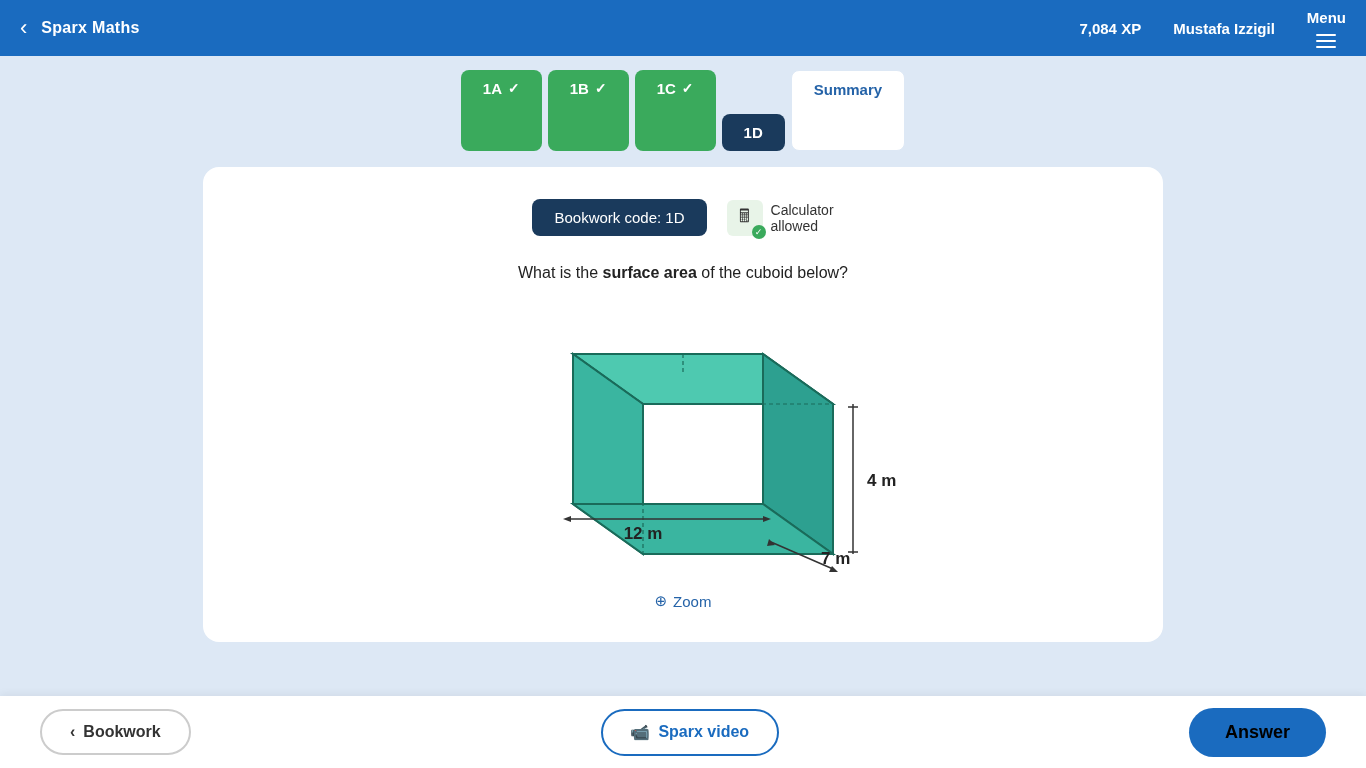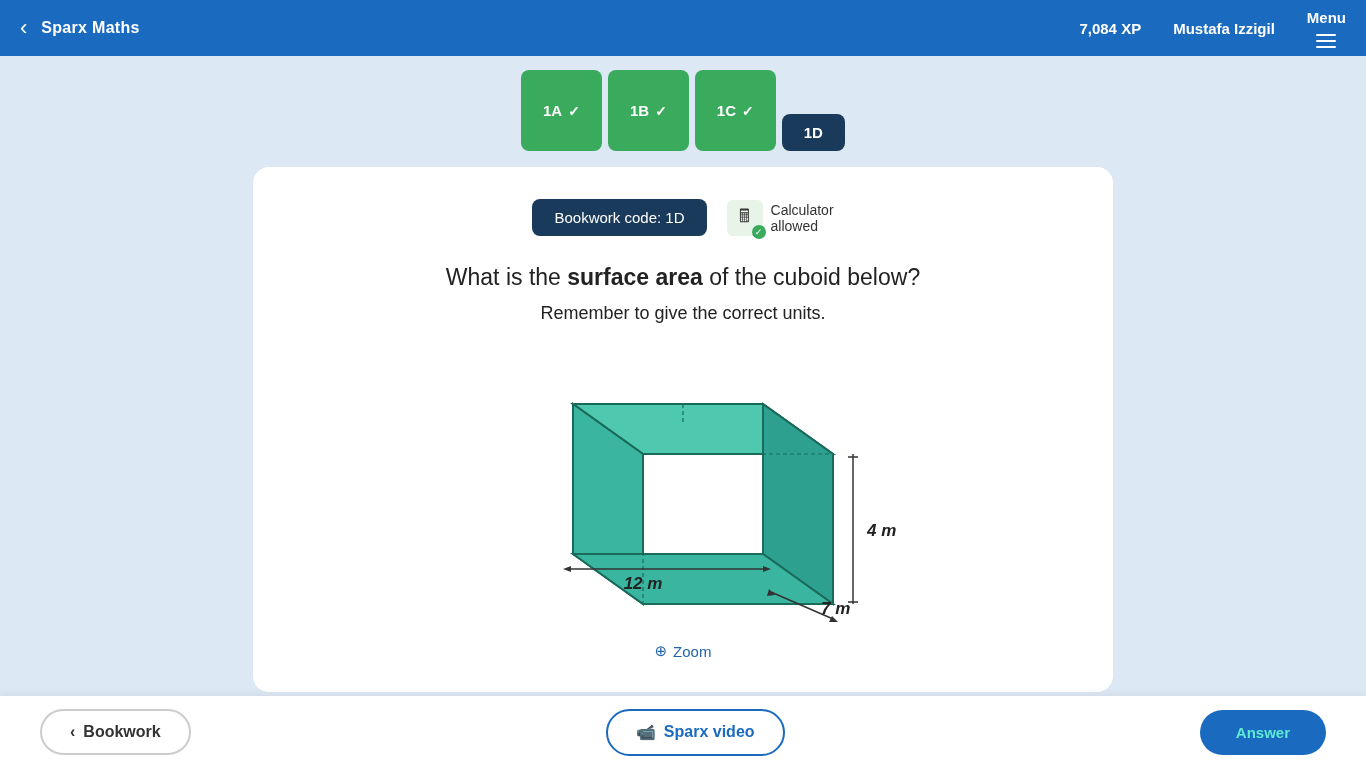--- a/index.html
+++ b/index.html
@@ -76,21 +76,21 @@
       gap: 6px;
       padding: 14px 0 0 0;
     }
     .tab {
       padding: 10px 22px;
       border-radius: 8px;
       font-size: 15px;
       font-weight: 600;
       cursor: pointer;
       display: flex;
-      align-items: center;
+      align-items: flex-start;
       gap: 6px;
     }
     .tab-completed {
       background: #3aaa5c;
       color: white;
     }
     .tab-active {
       background: #1a3a5c;
       color: white;
       margin-top: 44px;
@@ -102,21 +102,21 @@
     }
     .tab-check {
       font-size: 14px;
     }
 
     
     .main-card {
       background: white;
       border-radius: 16px;
       margin: 16px auto 0 auto;
-      width: 860px;
+      width: 960px;
       padding: 32px 60px 32px 60px;
       position: relative;
     }
 
     
     .info-row {
       display: flex;
       align-items: center;
       justify-content: center;
       gap: 20px;
@@ -159,42 +159,41 @@
       height: 14px;
       font-size: 9px;
       display: flex;
       align-items: center;
       justify-content: center;
     }
 
     
     .question-text {
       text-align: center;
-      font-size: 23px;
+      font-size: 16px;
       color: #222;
       margin-bottom: 12px;
     }
     .question-text strong {
       font-weight: 800;
     }
     .question-subtext {
       text-align: center;
       font-size: 18px;
       color: #222;
       margin-bottom: 20px;
     }
 
     
     .diagram-container {
       display: flex;
       justify-content: center;
       align-items: center;
       margin-bottom: 8px;
       position: relative;
-      font-style: italic;
     }
     .diagram-svg-wrap {
       position: relative;
       width: 460px;
       height: 290px;
     }
 
     
     .not-drawn {
       text-align: right;
@@ -251,25 +250,25 @@
       border-radius: 30px;
       font-size: 16px;
       font-weight: 700;
       cursor: pointer;
       display: flex;
       align-items: center;
       gap: 8px;
     }
     .btn-answer {
       background: #1a6bbf;
-      color: #5eead4;
+      color: #000000;
       border: none;
       padding: 14px 36px;
       border-radius: 30px;
-      font-size: 15px;
+      font-size: 18px;
       font-weight: 700;
       cursor: pointer;
     }
   </style>
 </head>
 <body>
 
 <div class="header">
   <span class="header-back">‹</span>
   <span class="header-logo">Sparx Maths</span>
@@ -296,39 +295,41 @@
     <span>1B</span>
     <span class="tab-check">✓</span>
   </div>
   <div class="tab tab-completed">
     <span>1C</span>
     <span class="tab-check">✓</span>
   </div>
   <div class="tab tab-active">
     <span>1D</span>
   </div>
+  <div class="tab tab-summary">
+    <span>Summary</span>
+  </div>
 </div>
 
 <div class="main-card">
 
   <div class="info-row">
     <div class="bookwork-badge">Bookwork code: 1D</div>
     <div class="calculator-badge">
       <div class="calc-icon">
         🖩
         <div class="calc-check">✓</div>
       </div>
       <span>Calculator<br>allowed</span>
     </div>
   </div>
 
   <div class="question-text">
     <span>What is the </span><strong>surface area</strong><span> of the cuboid below?</span>
   </div>
-  <div class="question-subtext">Remember to give the correct units.</div>
 
   <div class="diagram-container">
     <div class="diagram-svg-wrap">
       <svg width="460" height="280" viewBox="0 0 460 280">
 
         <polygon points="120,60 310,60 380,110 190,110" fill="#4ec9b0" stroke="#1a6b5a" stroke-width="2"></polygon>
 
         <polygon points="120,60 120,210 190,260 190,110" fill="#3ab5a0" stroke="#1a6b5a" stroke-width="2"></polygon>
 
         <polygon points="310,60 380,110 380,260 310,210" fill="#2da090" stroke="#1a6b5a" stroke-width="2"></polygon>

